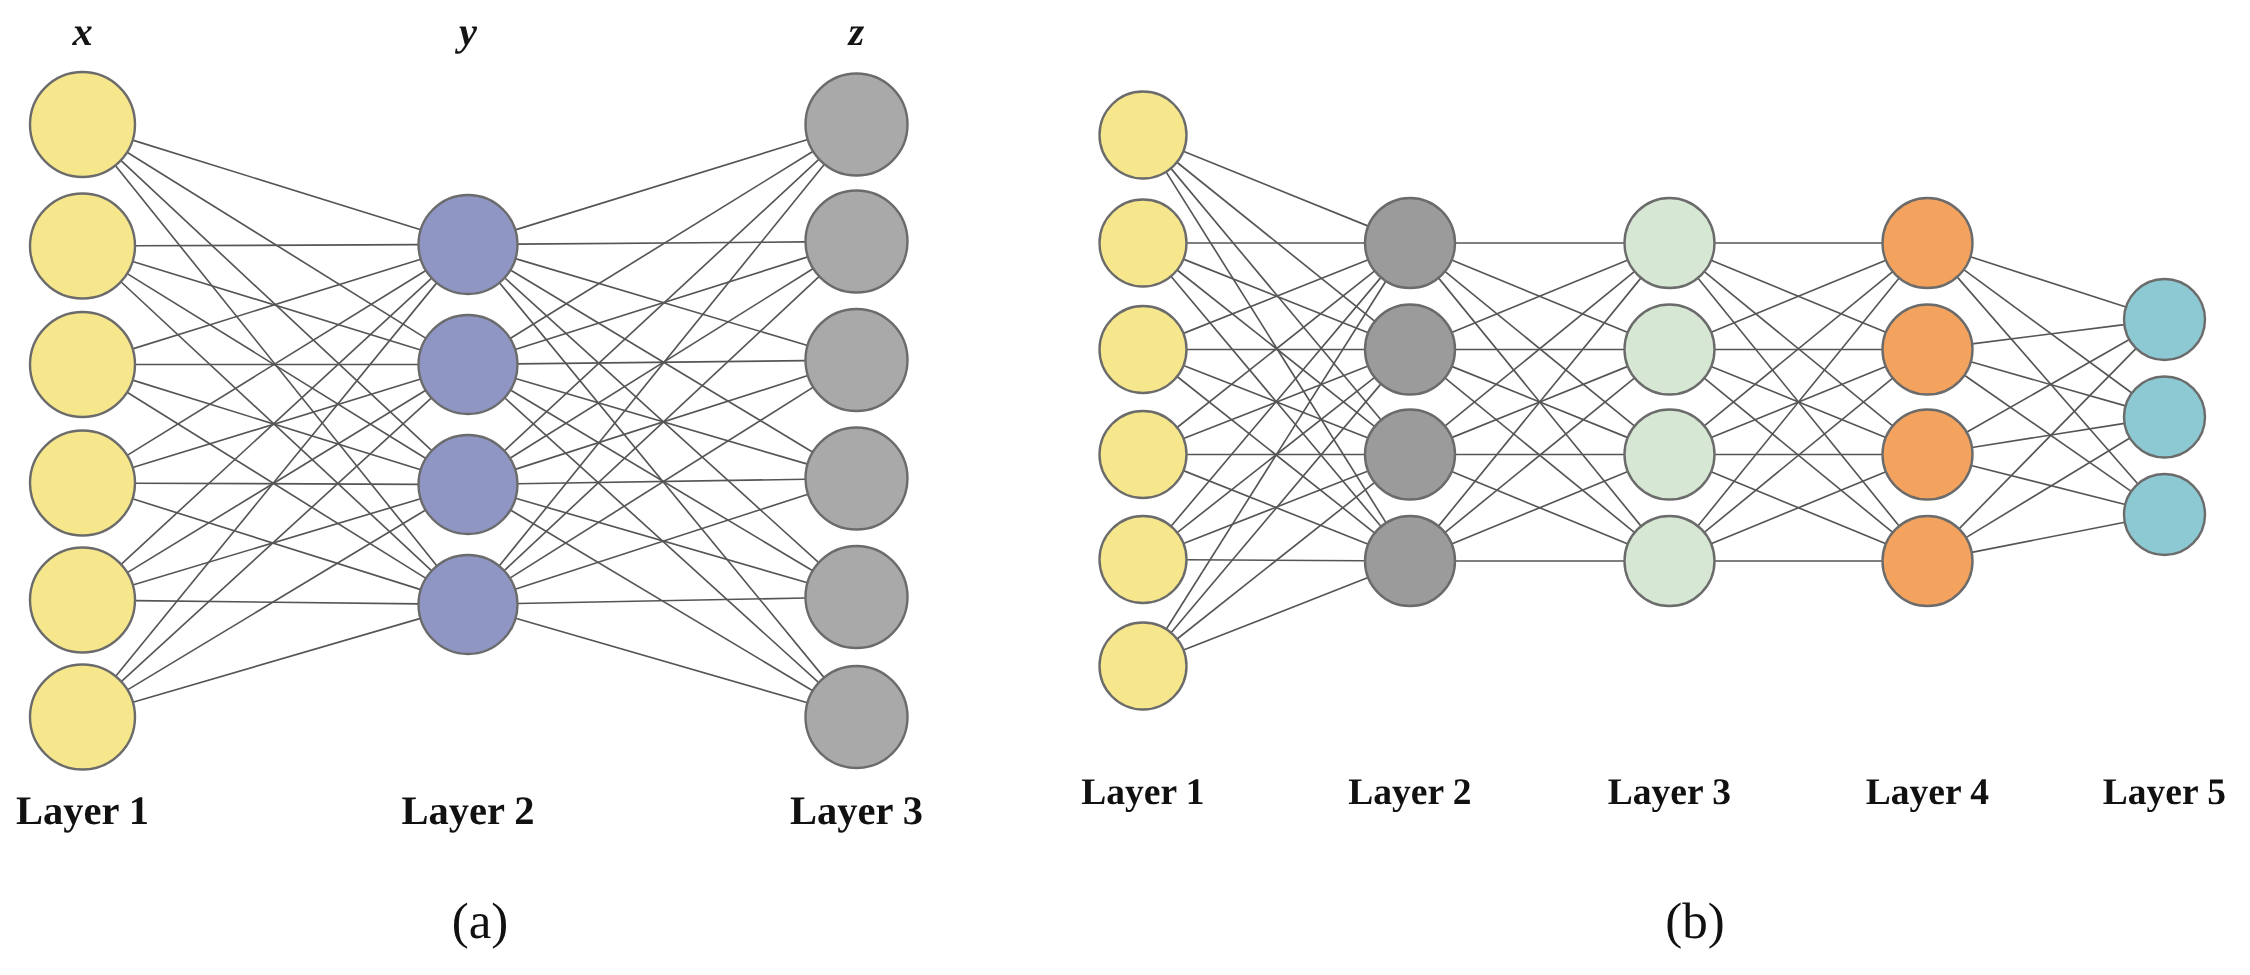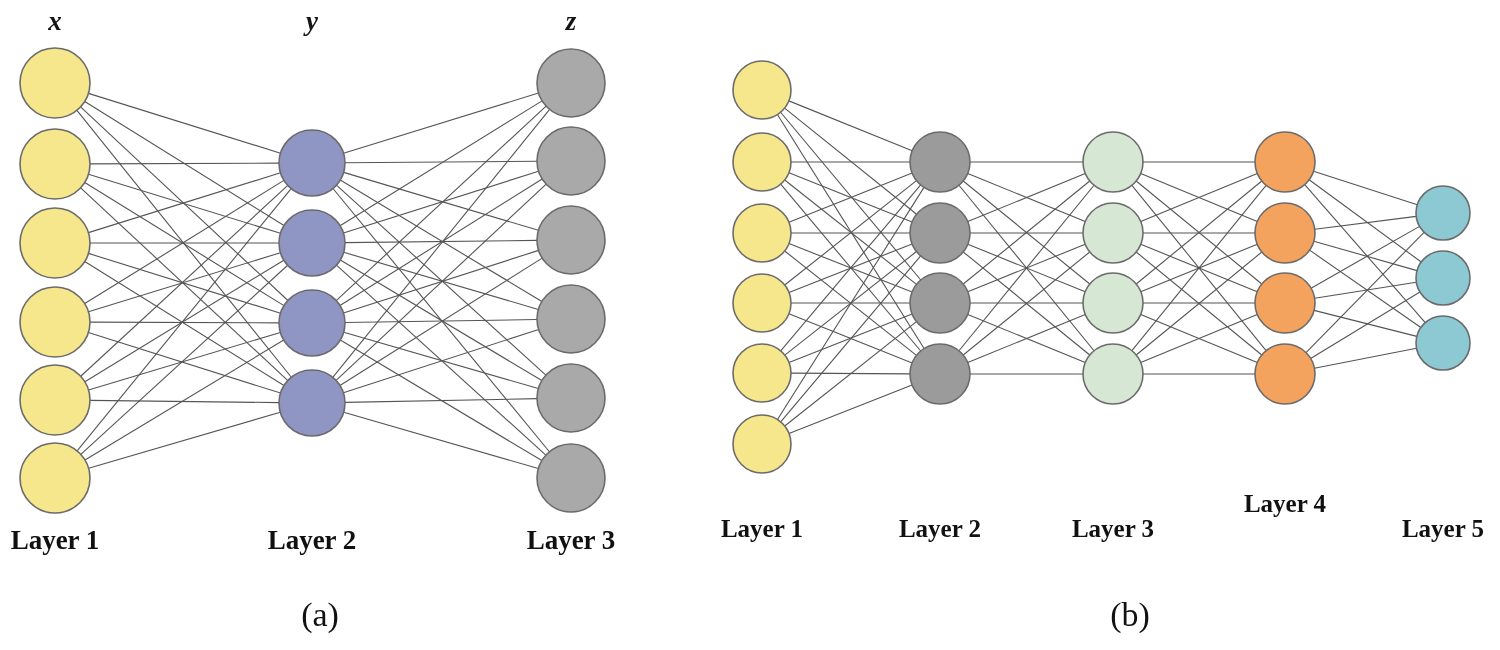--- a/index.html
+++ b/index.html
@@ -222,17 +222,17 @@
       <div class="layer-label" style="left: -35px; top: 527px; width: 180px;">Layer 1</div>
       <div class="layer-label" style="left: 222px; top: 527px; width: 180px;">Layer 2</div>
       <div class="layer-label" style="left: 481px; top: 527px; width: 180px;">Layer 3</div>
       <div class="var-label" style="left: -5px; top: 8px; width: 120px;">x</div>
       <div class="var-label" style="left: 252px; top: 8px; width: 120px;">y</div>
       <div class="var-label" style="left: 511px; top: 8px; width: 120px;">z</div>
       <div class="panel-caption" style="left: 250px; top: 598px; width: 140px;">(a)</div>
       <div class="layer-label small" style="left: 672px; top: 516px; width: 180px;">Layer 1</div>
       <div class="layer-label small" style="left: 850px; top: 516px; width: 180px;">Layer 2</div>
       <div class="layer-label small" style="left: 1023px; top: 516px; width: 180px;">Layer 3</div>
-      <div class="layer-label small" style="left: 1195px; top: 491px; width: 180px;">Layer 4</div>
+      <div class="layer-label small" style="left: 1195px; top: 516px; width: 180px;">Layer 4</div>
       <div class="layer-label small" style="left: 1353px; top: 516px; width: 180px;">Layer 5</div>
       <div class="panel-caption" style="left: 1060px; top: 598px; width: 140px;">(b)</div>
     </div>
 </div>
 
 </body></html>

